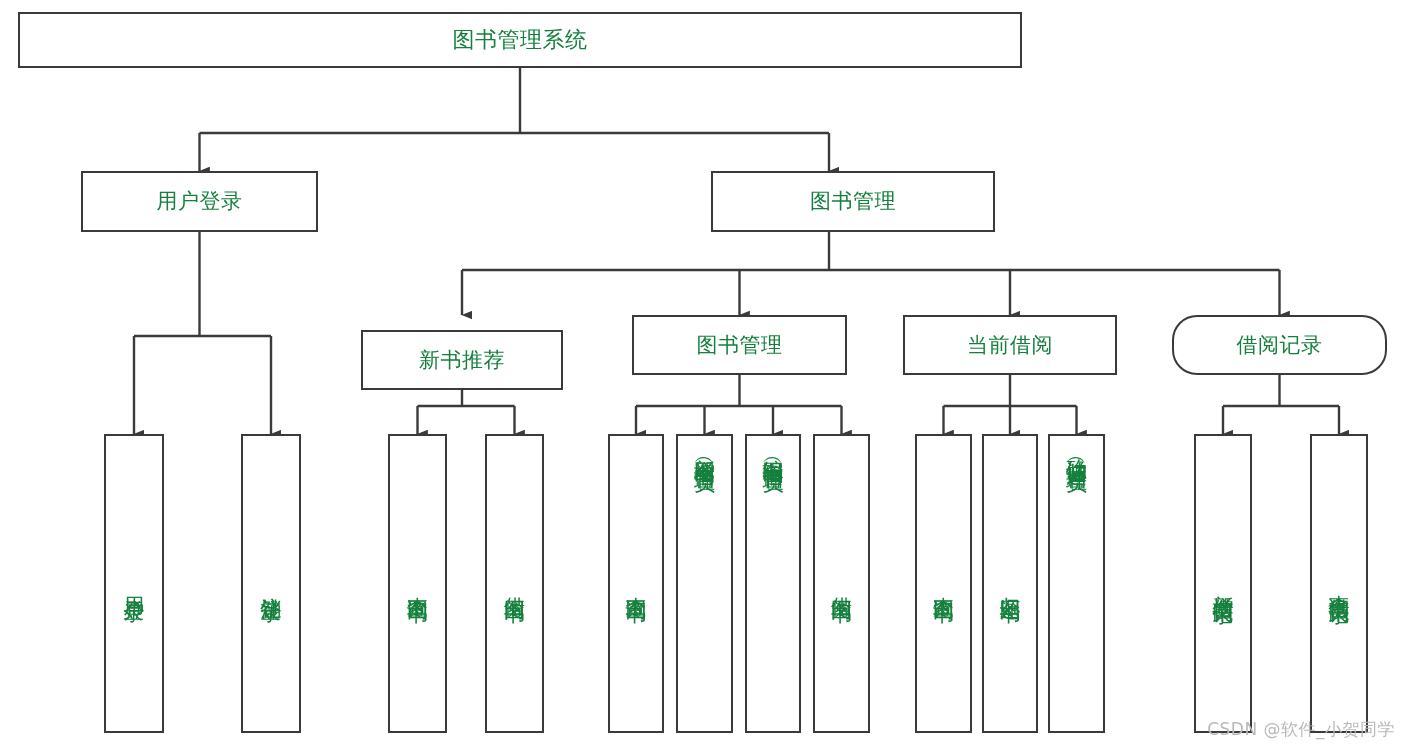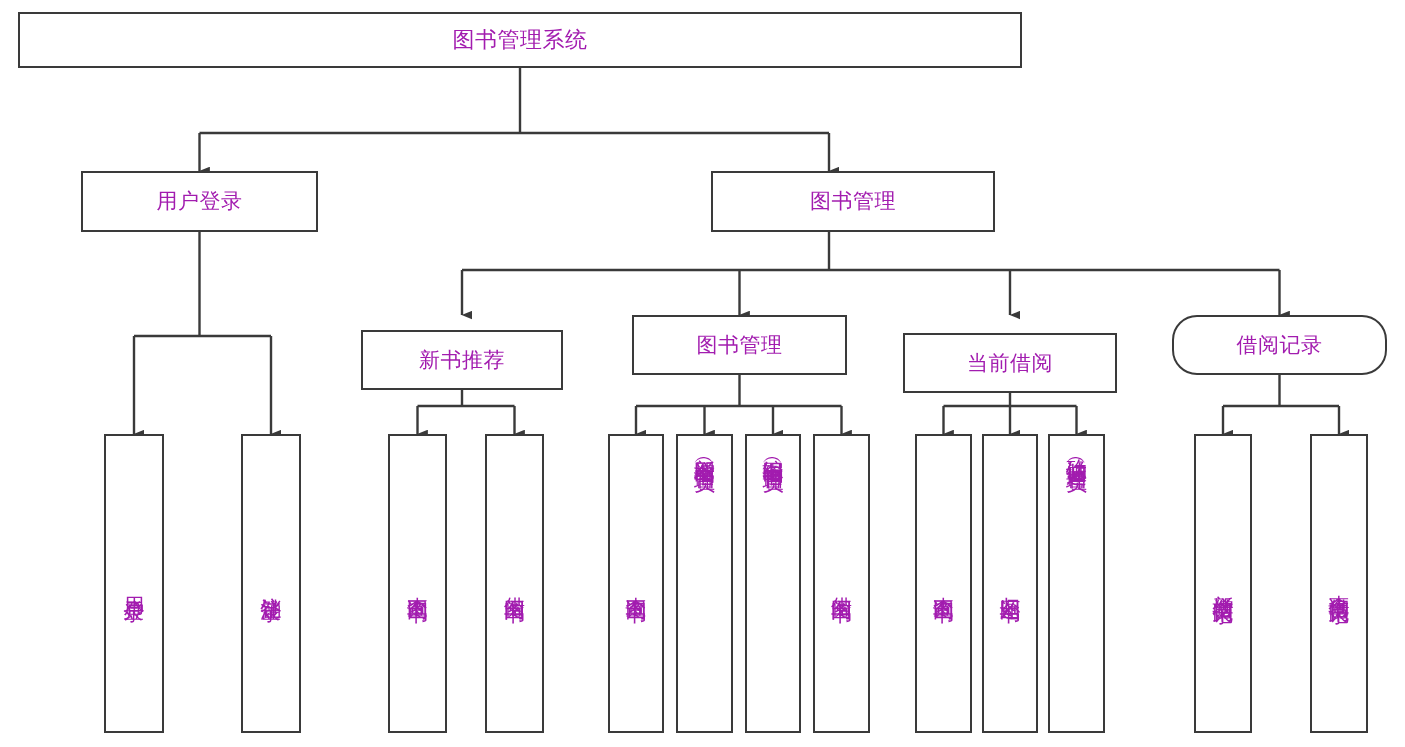--- a/index.html
+++ b/index.html
@@ -26,21 +26,21 @@
     pointer-events: none;
   }
   .node {
     position: absolute;
     box-sizing: border-box;
     background: #ffffff;
     border: 2px solid #3a3a3a;
     display: flex;
     align-items: center;
     justify-content: center;
-    color: #a21caf;
+    color: #15803d;
   }
   .node .label {
     display: block;
     text-align: center;
     line-height: 1.18;
     white-space: nowrap;
   }
   .node.horiz .label {
     font-size: 21px;
     letter-spacing: 0.5px;
@@ -130,21 +130,21 @@
       </div>
       <div class="node horiz" style="left: 711px; top: 171px; width: 284px; height: 61px;">
         <span class="label">图书管理</span>
       </div>
       <div class="node horiz" style="left: 361px; top: 330px; width: 202px; height: 60px;">
         <span class="label">新书推荐</span>
       </div>
       <div class="node horiz" style="left: 632px; top: 315px; width: 215px; height: 60px;">
         <span class="label">图书管理</span>
       </div>
-      <div class="node horiz" style="left: 903px; top: 333px; width: 214px; height: 60px;">
+      <div class="node horiz" style="left: 903px; top: 315px; width: 214px; height: 60px;">
         <span class="label">当前借阅</span>
       </div>
       <div class="node horiz" style="left: 1172px; top: 315px; width: 215px; height: 60px; border-radius: 25px;">
         <span class="label">借阅记录</span>
       </div>
       <div class="node vert mid" style="left: 104px; top: 434px; width: 60px; height: 299px;">
         <span class="label">用户登录</span>
       </div>
       <div class="node vert mid" style="left: 241px; top: 434px; width: 60px; height: 299px;">
         <span class="label">注销登录</span>
@@ -176,13 +176,14 @@
       <div class="node vert" style="left: 1048px; top: 434px; width: 57px; height: 299px;">
         <span class="label">确认归还（管理员）</span>
       </div>
       <div class="node vert mid" style="left: 1194px; top: 434px; width: 58px; height: 299px;">
         <span class="label">新增借阅记录</span>
       </div>
       <div class="node vert mid" style="left: 1310px; top: 434px; width: 58px; height: 299px;">
         <span class="label">查询借阅记录</span>
       </div>
     </div>
+  <div id="watermark">CSDN @软件_小贺同学</div>
 </div>
 
 </body></html>

